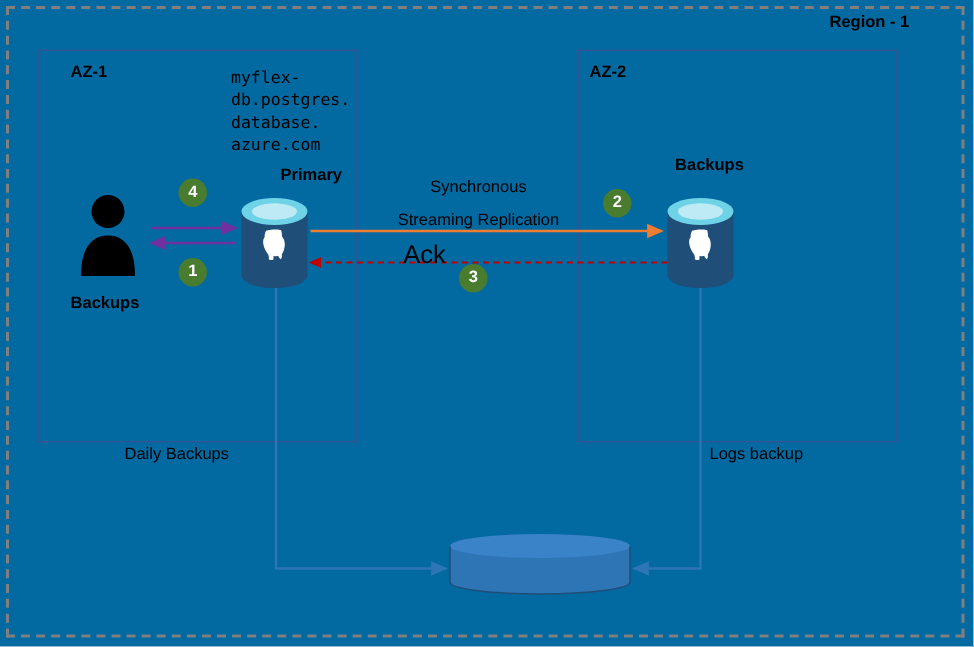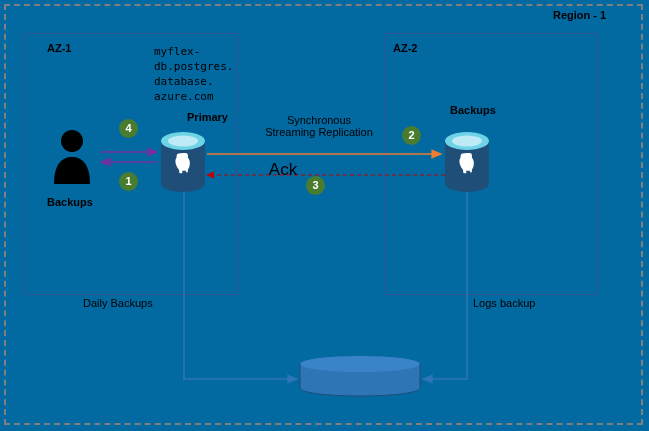--- a/index.html
+++ b/index.html
@@ -95,21 +95,21 @@
   #step3 { left: 306px; top: 176px; }
   #step4 { left: 119px; top: 119px; }
 
   
   #repl-label {
     left: 254px; top: 114px;
     width: 130px;
     font-size: 11px;
     color: #000000;
     text-align: center;
-    line-height: 12px;
+    line-height: 22px;
   }
   #ack-label {
     left: 263px; top: 160px;
     width: 40px;
     font-size: 17px;
     color: #000000;
     text-align: center;
   }
 
   

